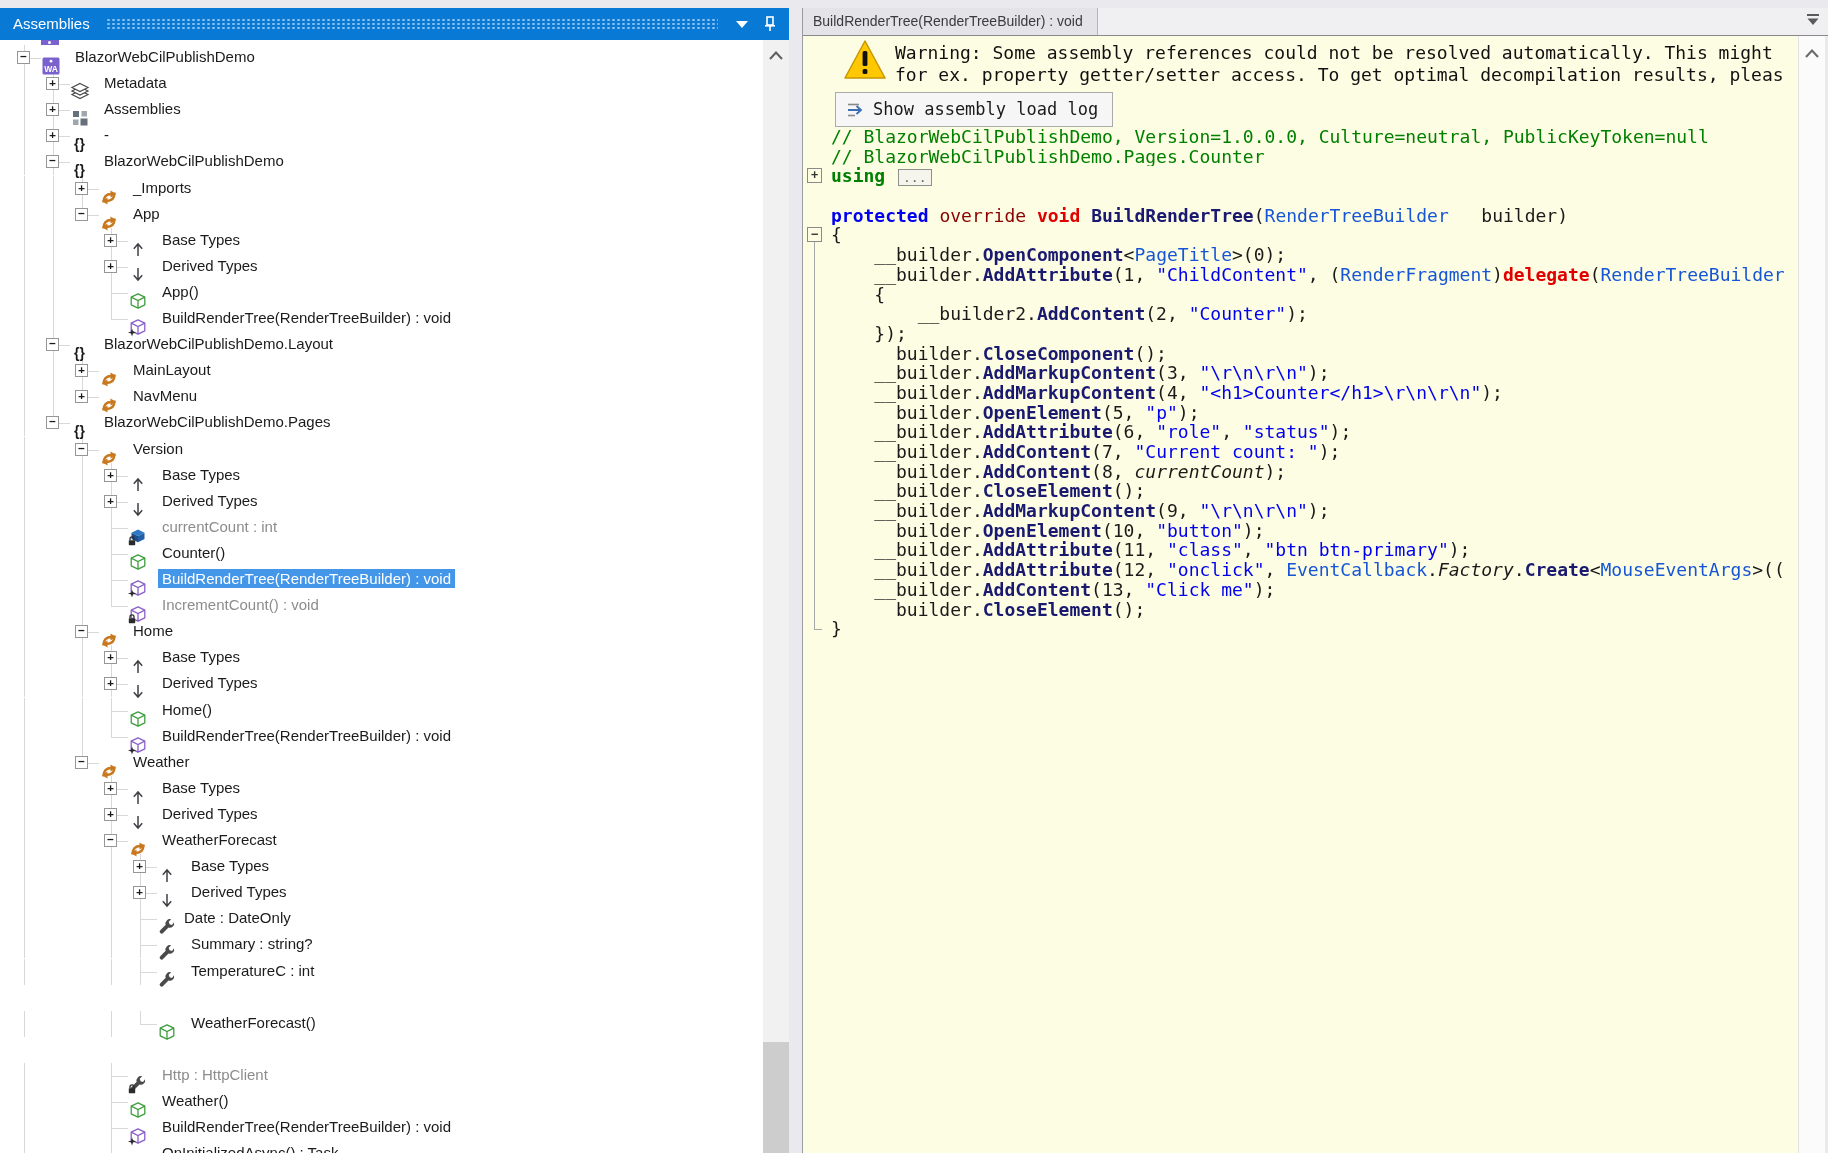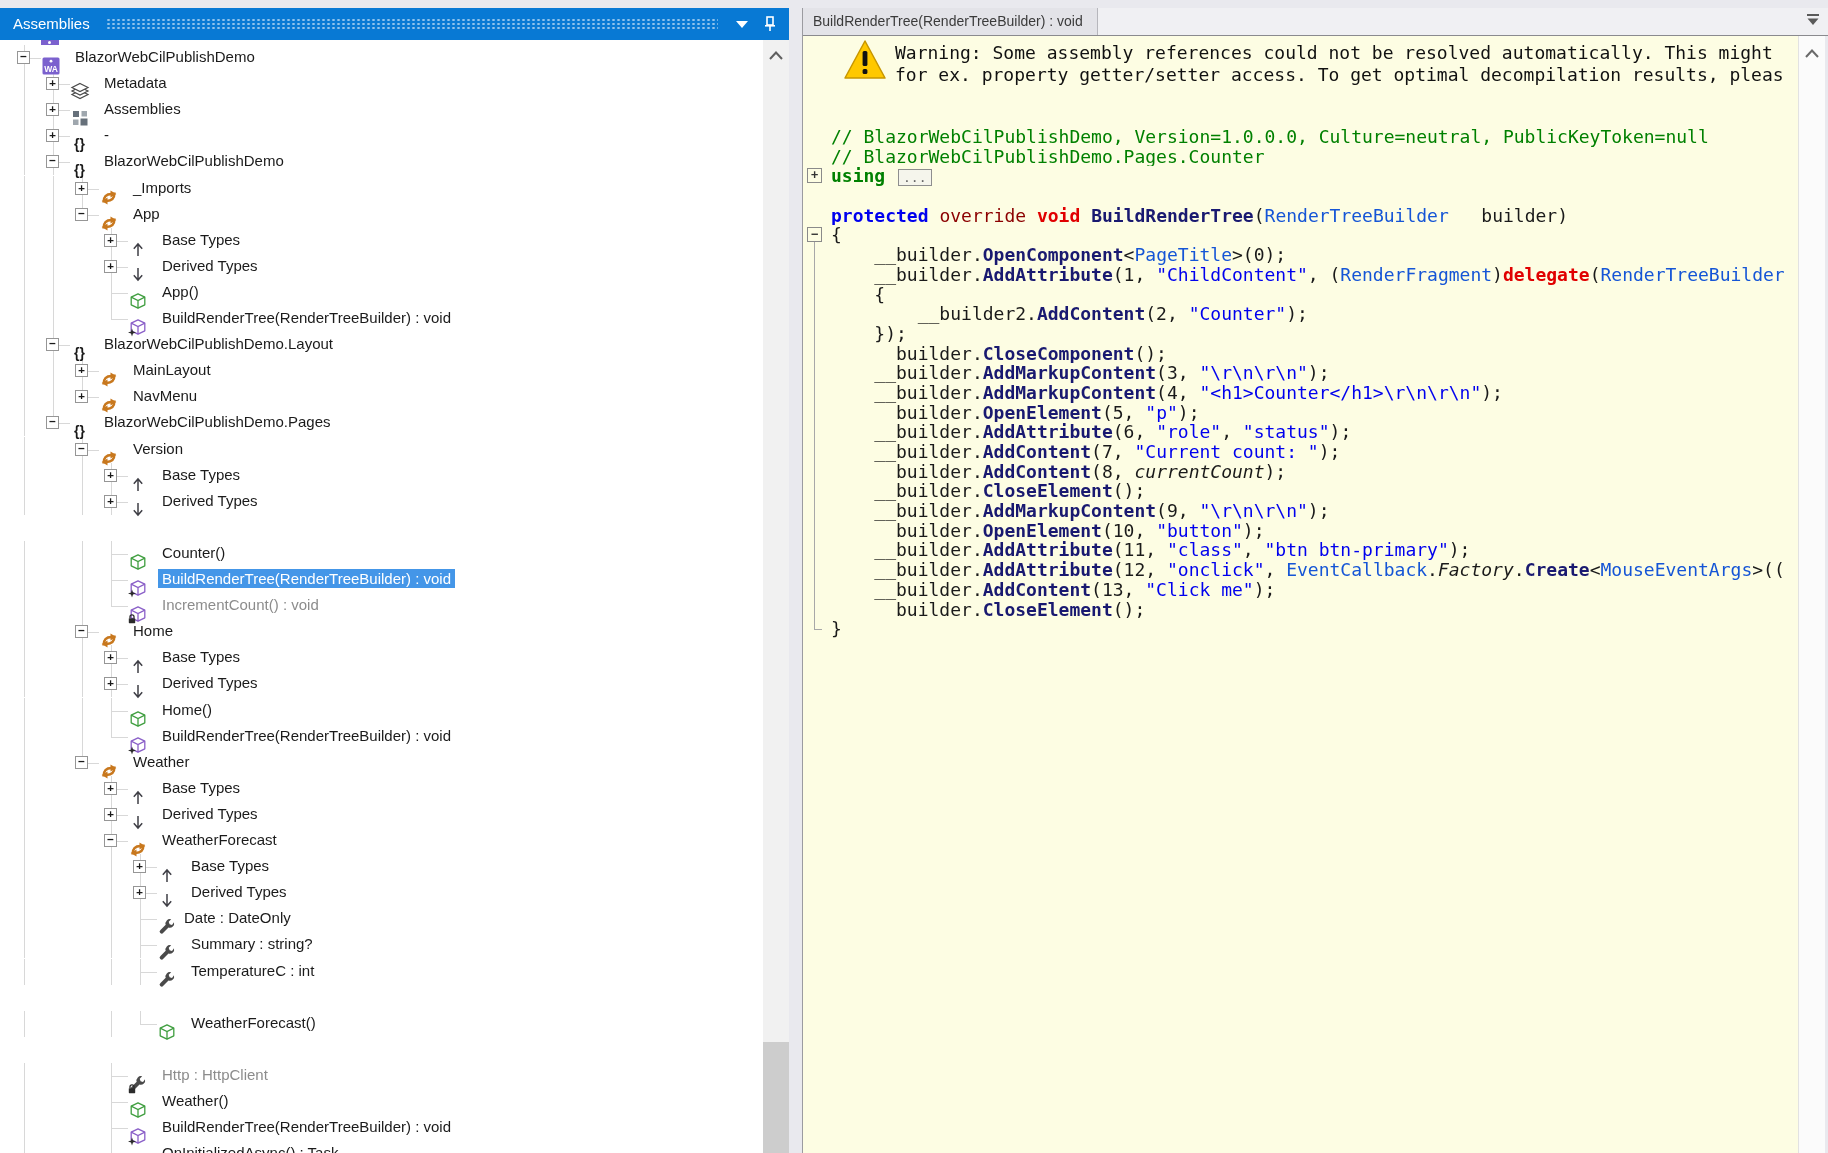--- a/index.html
+++ b/index.html
@@ -355,20 +355,37 @@
       <span class="gv" style="left:110.5px;top:13px;height:13px;"></span>
       <span class="gh" style="left:110.5px;width:17px;"></span>
       <span class="exp" style="left:104px;">+</span>
       <span class="ticon" style="left:127.5px;">
         <svg width="20" height="20" viewBox="0 0 20 20">
           <path d="M10 3 V14.5 M5.8 10.3 L10 15 L14.2 10.3" fill="none" stroke="#3F3F46" stroke-width="1.5"></path>
         </svg>
       </span>
       <span class="lbl" style="left:162px;">Derived Types</span>
     </div>
+    <div class="trow" style="top: 474.8px;">
+      <span class="gv" style="left:23.5px;top:0;height:26px;"></span>
+      <span class="gv" style="left:81.5px;top:0;height:26px;"></span>
+      <span class="gv" style="left:110.5px;top:0;height:13px;"></span>
+      <span class="gv" style="left:110.5px;top:13px;height:13px;"></span>
+      <span class="gh" style="left:110.5px;width:17px;"></span>
+      <span class="ticon" style="left:127.5px;">
+        <svg width="20" height="20" viewBox="0 0 20 20">
+          <path d="M10 3.5 L16.5 6.7 L10 9.9 L3.5 6.7 Z" fill="#2E77C5"></path>
+          <path d="M3.5 6.7 L10 9.9 V16.3 L3.5 13.1 Z" fill="#1C4F8C"></path>
+          <path d="M16.5 6.7 L10 9.9 V16.3 L16.5 13.1 Z" fill="#2060A8"></path>
+          <rect x="0.8" y="14.2" width="6.4" height="5" rx="0.6" fill="#2b2b2b"></rect>
+          <path d="M2 14.2 V12.8 a2 2 0 0 1 4 0 V14.2" fill="none" stroke="#2b2b2b" stroke-width="1.3"></path>
+        </svg>
+      </span>
+      <span class="lbl gray" style="left:162px;">currentCount : int</span>
+    </div>
     <div class="trow" style="top: 500.9px;">
       <span class="gv" style="left:23.5px;top:0;height:26px;"></span>
       <span class="gv" style="left:81.5px;top:0;height:26px;"></span>
       <span class="gv" style="left:110.5px;top:0;height:13px;"></span>
       <span class="gv" style="left:110.5px;top:13px;height:13px;"></span>
       <span class="gh" style="left:110.5px;width:17px;"></span>
       <span class="ticon" style="left:127.5px;">
         <svg width="20" height="20" viewBox="0 0 20 20">
           <path d="M10 2.8 L16.8 6.2 V13.8 L10 17.2 L3.2 13.8 V6.2 Z" fill="#fff" stroke="#3F9E3F" stroke-width="1.3" stroke-linejoin="round"></path>
           <path d="M3.2 6.2 L10 9.6 L16.8 6.2 M10 9.6 V17.2" fill="none" stroke="#3F9E3F" stroke-width="1.3"></path>
@@ -697,20 +714,28 @@
   <div class="codepanel">
     <span class="warn-tri">
       <svg width="44" height="42" viewBox="0 0 44 42">
         <path d="M22 2 L42 39 L2 39 Z" fill="#FFC800" stroke="#C79600" stroke-width="1.5" stroke-linejoin="round"></path>
         <rect x="19.6" y="12" width="4.8" height="15" rx="1.5" fill="#111"></rect>
         <rect x="19.6" y="30" width="4.8" height="5" rx="1.5" fill="#111"></rect>
       </svg>
     </span>
     <div class="warn-text"><span>Warning: Some assembly references could not be resolved automatically. This might</span><br><span>for ex. property getter/setter access. To get optimal decompilation results, pleas</span></div>
 
+    <div class="loadlog-btn">
+      <svg width="20" height="18" viewBox="0 0 20 18">
+        <path d="M2 3.5 H13" stroke="#8A8A8A" stroke-width="1.6" fill="none"></path>
+        <path d="M2 14.5 H9" stroke="#8A8A8A" stroke-width="1.6" fill="none"></path>
+        <path d="M2 9 H14 M10.5 5 L15 9 L10.5 13" stroke="#3C6EB4" stroke-width="1.8" fill="none"></path>
+      </svg>
+      <span>Show assembly load log</span>
+    </div>
 
     <div class="fold fold-plus">+</div>
     <div class="fold fold-minus">−</div>
     <div class="fold-vline"></div>
     <div class="fold-corner"></div>
 
     <div class="codeflow" id="codeflow"><div class="cl"><span class="tk-cm">// BlazorWebCilPublishDemo, Version=1.0.0.0, Culture=neutral, PublicKeyToken=null</span></div><div class="cl"><span class="tk-cm">// BlazorWebCilPublishDemo.Pages.Counter</span></div><div class="cl"><span class="tk-us">using</span><span class="tk-p"> </span><span class="tk-box">...</span></div><div class="cl">&nbsp;</div><div class="cl"><span class="tk-k">protected</span><span class="tk-p"> </span><span class="tk-m">override</span><span class="tk-p"> </span><span class="tk-vt">void</span><span class="tk-p"> </span><span class="tk-me">BuildRenderTree</span><span class="tk-p">(</span><span class="tk-ty">RenderTreeBuilder</span><span class="tk-p"> __builder)</span></div><div class="cl"><span class="tk-p">{</span></div><div class="cl"><span class="tk-p">    __builder.</span><span class="tk-me">OpenComponent</span><span class="tk-p">&lt;</span><span class="tk-ty">PageTitle</span><span class="tk-p">&gt;(0);</span></div><div class="cl"><span class="tk-p">    __builder.</span><span class="tk-me">AddAttribute</span><span class="tk-p">(1, </span><span class="tk-s">"ChildContent"</span><span class="tk-p">, (</span><span class="tk-ty">RenderFragment</span><span class="tk-p">)</span><span class="tk-rt">delegate</span><span class="tk-p">(</span><span class="tk-ty">RenderTreeBuilder</span></div><div class="cl"><span class="tk-p">    {</span></div><div class="cl"><span class="tk-p">        __builder2.</span><span class="tk-me">AddContent</span><span class="tk-p">(2, </span><span class="tk-s">"Counter"</span><span class="tk-p">);</span></div><div class="cl"><span class="tk-p">    });</span></div><div class="cl"><span class="tk-p">    __builder.</span><span class="tk-me">CloseComponent</span><span class="tk-p">();</span></div><div class="cl"><span class="tk-p">    __builder.</span><span class="tk-me">AddMarkupContent</span><span class="tk-p">(3, </span><span class="tk-s">"\r\n\r\n"</span><span class="tk-p">);</span></div><div class="cl"><span class="tk-p">    __builder.</span><span class="tk-me">AddMarkupContent</span><span class="tk-p">(4, </span><span class="tk-s">"&lt;h1&gt;Counter&lt;/h1&gt;\r\n\r\n"</span><span class="tk-p">);</span></div><div class="cl"><span class="tk-p">    __builder.</span><span class="tk-me">OpenElement</span><span class="tk-p">(5, </span><span class="tk-s">"p"</span><span class="tk-p">);</span></div><div class="cl"><span class="tk-p">    __builder.</span><span class="tk-me">AddAttribute</span><span class="tk-p">(6, </span><span class="tk-s">"role"</span><span class="tk-p">, </span><span class="tk-s">"status"</span><span class="tk-p">);</span></div><div class="cl"><span class="tk-p">    __builder.</span><span class="tk-me">AddContent</span><span class="tk-p">(7, </span><span class="tk-s">"Current count: "</span><span class="tk-p">);</span></div><div class="cl"><span class="tk-p">    __builder.</span><span class="tk-me">AddContent</span><span class="tk-p">(8, </span><span class="tk-f">currentCount</span><span class="tk-p">);</span></div><div class="cl"><span class="tk-p">    __builder.</span><span class="tk-me">CloseElement</span><span class="tk-p">();</span></div><div class="cl"><span class="tk-p">    __builder.</span><span class="tk-me">AddMarkupContent</span><span class="tk-p">(9, </span><span class="tk-s">"\r\n\r\n"</span><span class="tk-p">);</span></div><div class="cl"><span class="tk-p">    __builder.</span><span class="tk-me">OpenElement</span><span class="tk-p">(10, </span><span class="tk-s">"button"</span><span class="tk-p">);</span></div><div class="cl"><span class="tk-p">    __builder.</span><span class="tk-me">AddAttribute</span><span class="tk-p">(11, </span><span class="tk-s">"class"</span><span class="tk-p">, </span><span class="tk-s">"btn btn-primary"</span><span class="tk-p">);</span></div><div class="cl"><span class="tk-p">    __builder.</span><span class="tk-me">AddAttribute</span><span class="tk-p">(12, </span><span class="tk-s">"onclick"</span><span class="tk-p">, </span><span class="tk-ty">EventCallback</span><span class="tk-p">.</span><span class="tk-f">Factory</span><span class="tk-p">.</span><span class="tk-me">Create</span><span class="tk-p">&lt;</span><span class="tk-ty">MouseEventArgs</span><span class="tk-p">&gt;((</span></div><div class="cl"><span class="tk-p">    __builder.</span><span class="tk-me">AddContent</span><span class="tk-p">(13, </span><span class="tk-s">"Click me"</span><span class="tk-p">);</span></div><div class="cl"><span class="tk-p">    __builder.</span><span class="tk-me">CloseElement</span><span class="tk-p">();</span></div><div class="cl"><span class="tk-p">}</span></div></div>
 
     <div class="csb">
       <span class="up">

